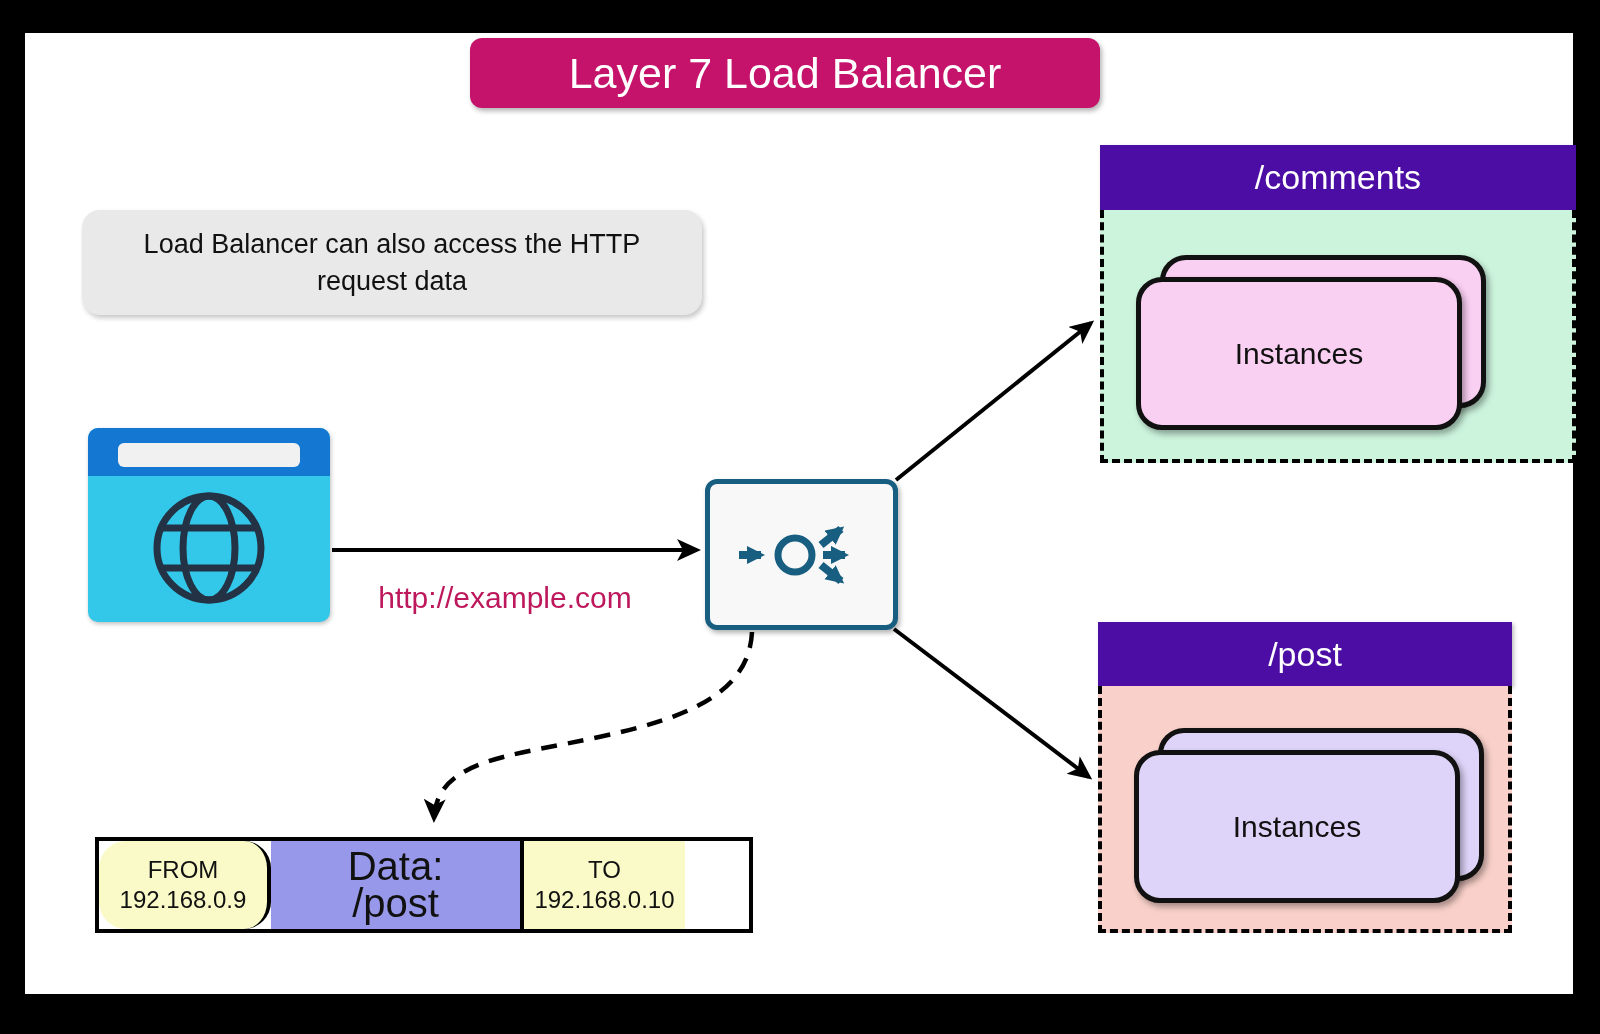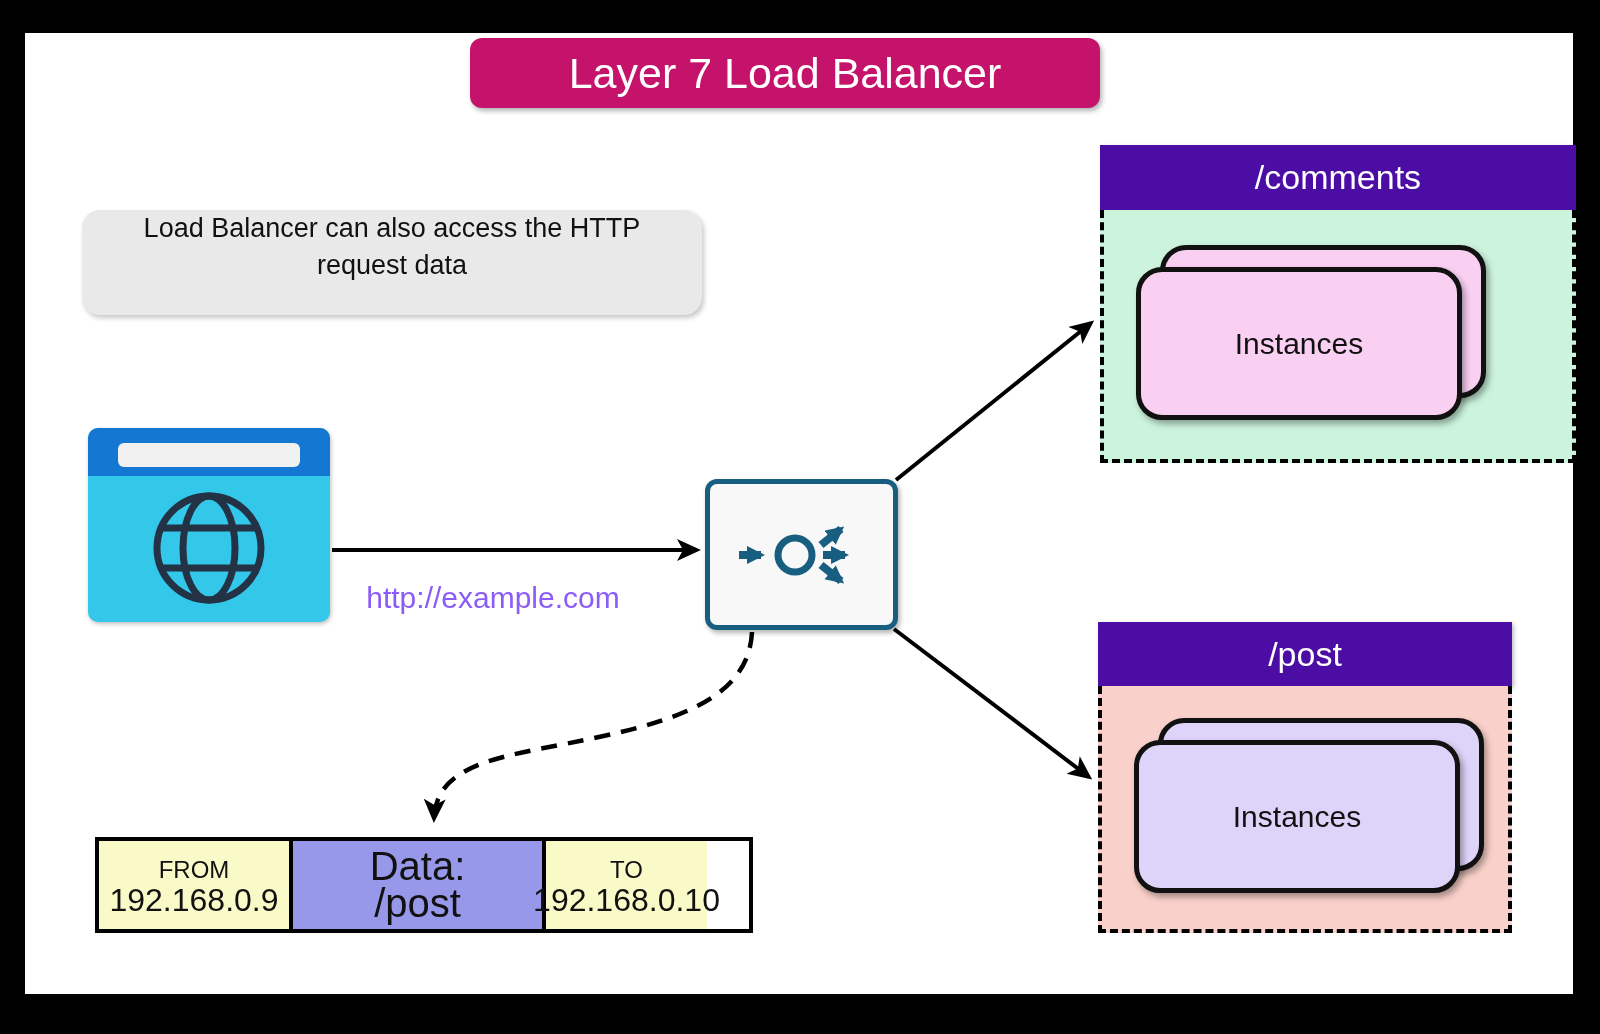--- a/index.html
+++ b/index.html
@@ -16,36 +16,36 @@
   
   .title-banner{
     left:445px;top:5px;width:630px;height:70px;background:#C5136B;
     border-radius:12px;color:#fff;font-size:43px;line-height:70px;
     text-align:center;box-shadow:2px 3px 5px rgba(0,0,0,.30);
   }
 
   
   .note-box{
     left:57px;top:177px;width:620px;height:105px;background:#E9E9E9;
-    border-radius:18px;display:flex;justify-content:center;
+    border-radius:18px;display:flex;align-items:center;justify-content:center;
     text-align:center;font-size:27px;line-height:37px;color:#111;
     padding:0 28px;box-sizing:border-box;box-shadow:2px 3px 5px rgba(0,0,0,.22);
   }
 
   
   .browser{
     left:63px;top:395px;width:242px;height:194px;border-radius:10px;
     overflow:hidden;background:#33C7EA;box-shadow:1px 2px 4px rgba(0,0,0,.25);
   }
   .browser-toolbar{position:absolute;left:0;top:0;width:100%;height:48px;background:#1478D2;}
   .address-bar{position:absolute;left:30px;top:15px;width:182px;height:24px;background:#F1F1F1;border-radius:6px;}
   .globe{position:absolute;left:61px;top:60px;}
 
   
-  .url-label{left:278px;top:548px;width:380px;text-align:center;font-size:30px;color:#8b5cf6;}
+  .url-label{left:290px;top:548px;width:380px;text-align:center;font-size:30px;color:#be185d;}
   .ip-label{left:545px;top:373px;width:380px;text-align:center;font-size:30px;color:#111;}
 
   
   .lb-box{
     left:680px;top:446px;width:193px;height:151px;background:#F8F8F8;
     border:5px solid #175E80;border-radius:12px;box-sizing:border-box;
     display:flex;align-items:center;justify-content:center;
     box-shadow:2px 3px 5px rgba(0,0,0,.30);
   }
 
@@ -57,20 +57,21 @@
     box-shadow:2px 2px 4px rgba(0,0,0,.25);
   }
   .route-body{
     position:absolute;left:0;width:100%;box-sizing:border-box;
     border:4px dashed #000;border-top:none;
   }
   .instance-card{
     position:absolute;width:326px;height:153px;border:5px solid #111;
     border-radius:26px;box-sizing:border-box;
     box-shadow:3px 4px 6px rgba(0,0,0,.35);
+    margin-top:10px;
   }
   .card-front{display:flex;align-items:center;justify-content:center;font-size:30px;color:#111;}
 
   .group-comments{left:1075px;top:112px;width:476px;height:318px;}
   .group-comments .route-body{top:65px;height:253px;background:#CCF4DD;}
   .group-comments .instance-card{background:#F9CFF2;}
   .group-comments .card-back{left:56px;top:35px;}
   .group-comments .card-front{left:32px;top:57px;}
 
   .group-post{left:1073px;top:589px;width:414px;height:311px;}
@@ -83,22 +84,22 @@
   
   .packet{
     left:70px;top:804px;width:650px;height:88px;border:4px solid #000;
     display:flex;box-sizing:content-box;
   }
   .packet-cell{
     display:flex;flex-direction:column;align-items:center;justify-content:center;
     box-sizing:border-box;color:#111;
   }
   .packet-cell .lbl{font-size:24px;line-height:30px;}
-  .packet-cell .val{font-size:32px;line-height:30px;}
-  .cell-from{width:194px;background:#FAFAC8;border-right:4px solid #000;}
+  .packet-cell .val{font-size:24px;line-height:30px;}
+  .cell-from{width:172px;background:#FAFAC8;border-right:4px solid #000;border-radius:27px;}
   .cell-data{width:253px;background:#9898EB;border-right:4px solid #000;}
   .cell-data .lbl,.cell-data .val{font-size:40px;line-height:37px;}
   .cell-to{width:161px;background:#FAFAC8;}
 
   svg.overlay{position:absolute;left:0;top:0;width:1548px;height:961px;pointer-events:none;}
 </style>
 </head>
 <body>
 
 <div id="canvas">

